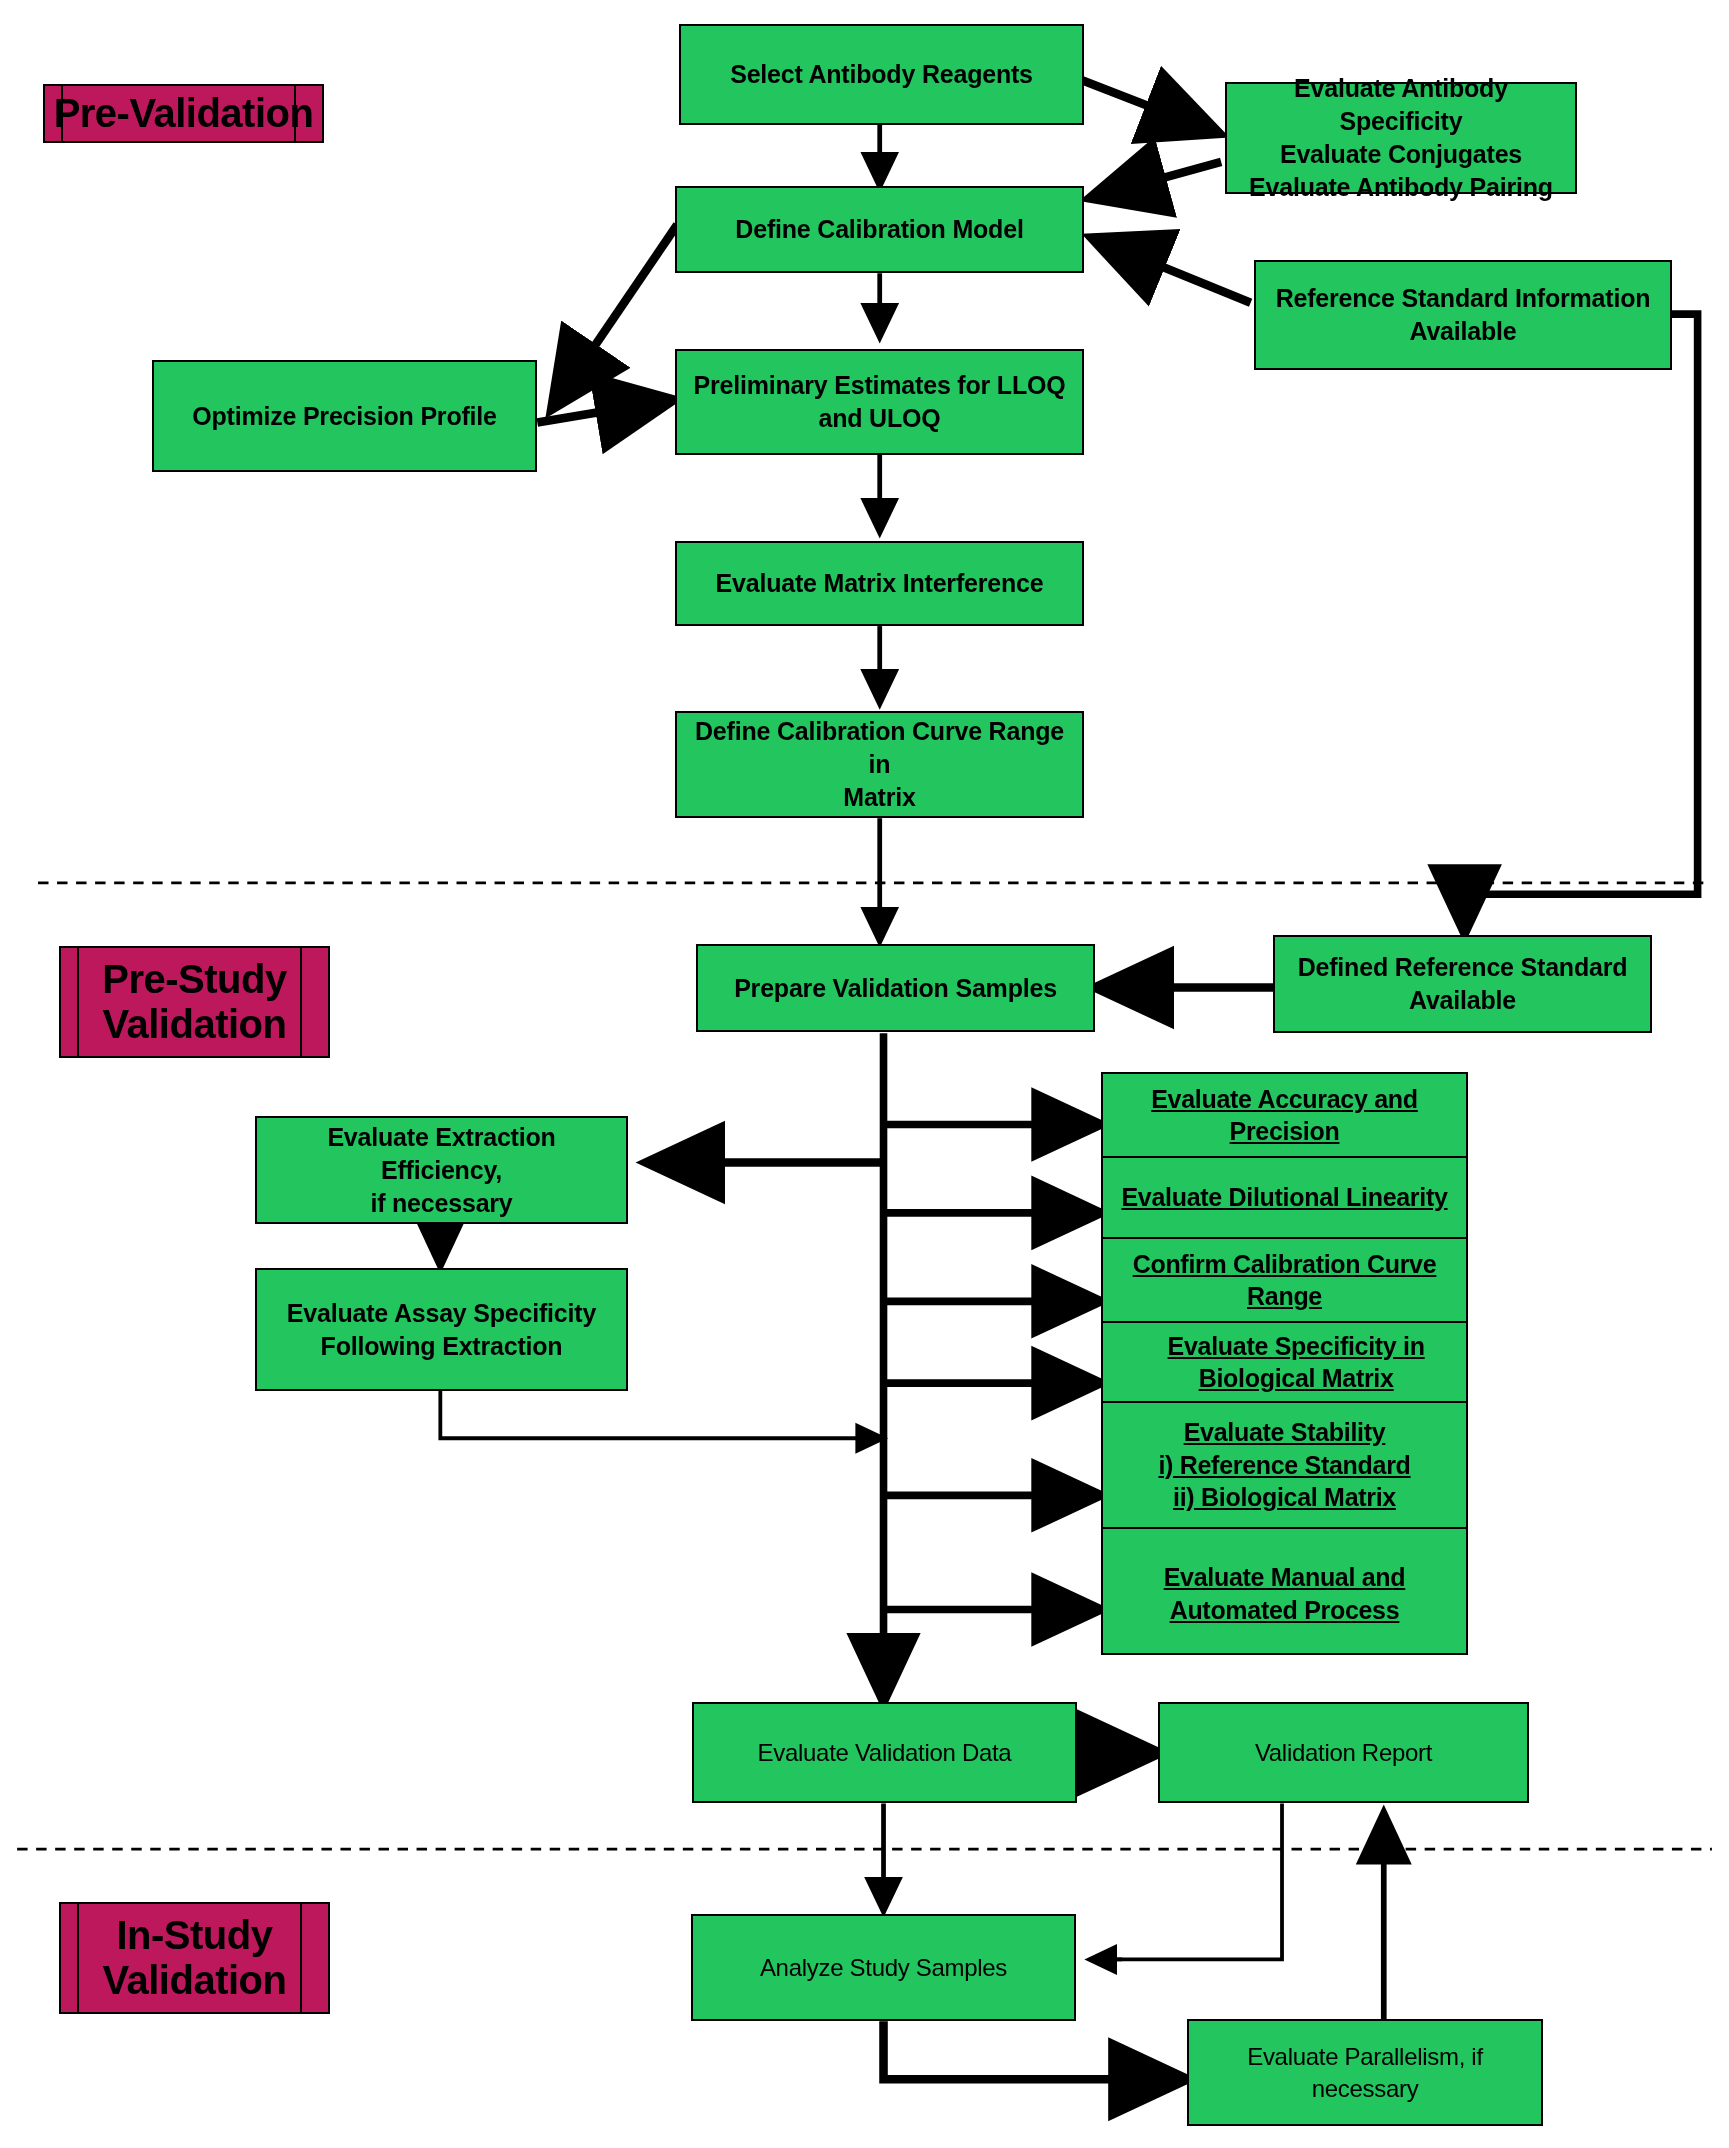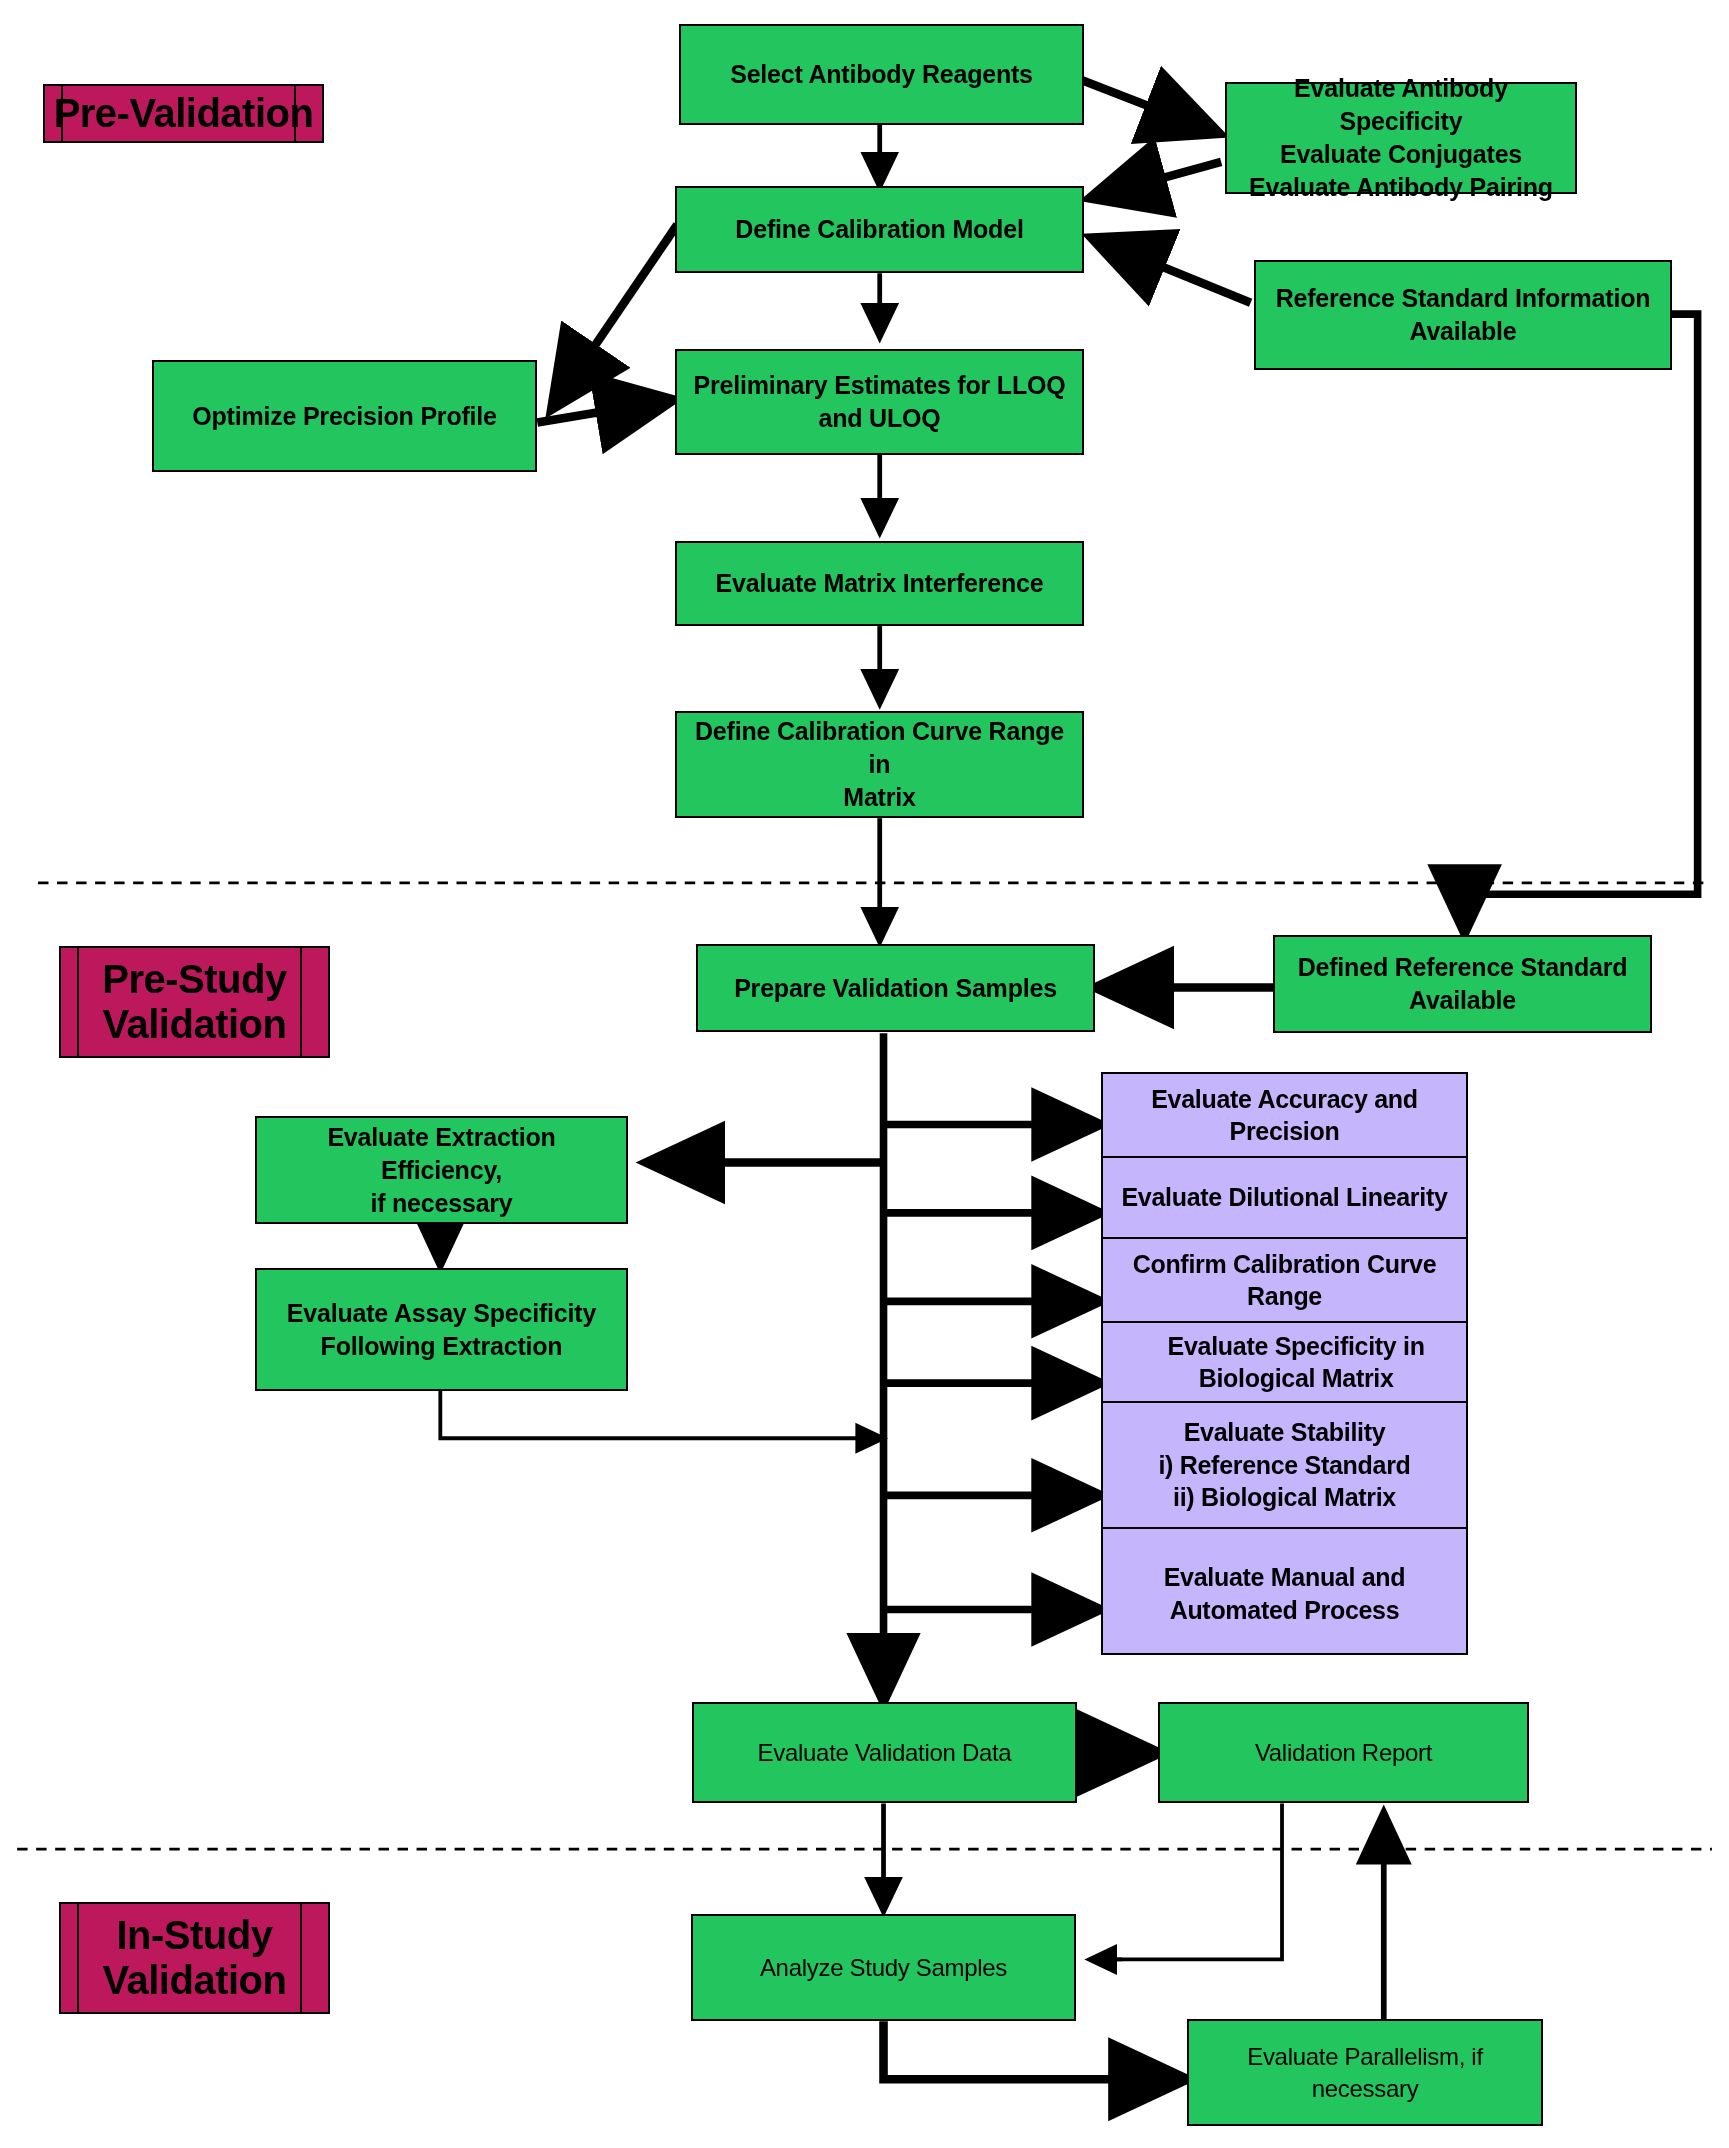--- a/index.html
+++ b/index.html
@@ -20,21 +20,21 @@
     color:#000;
     padding:1.9px 7.6px;
   }
   .node .txt{white-space:pre-line;display:block;width:100%;}
 
   
   .proc{font-size:25px;font-weight:600;letter-spacing:-0.2px;}
   .proc-light{font-size:24px;font-weight:500;letter-spacing:-0.3px;}
 
   
-  .stack{position:absolute;box-sizing:border-box;border:2.9px solid #000;background:#c4b5fd;}
+  .stack{position:absolute;box-sizing:border-box;border:2.9px solid #000;background:#22c55e;text-decoration:underline;}
   .stack .cell{
     box-sizing:border-box;
     border-bottom:2.9px solid #000;
     display:flex;align-items:center;justify-content:center;
     text-align:center;line-height:1.3;
     font-size:25px;font-weight:700;letter-spacing:-0.3px;color:#000;
     padding:1.9px 5.7px;
   }
   .stack .cell:last-child{border-bottom:none;}
   .stack .cell .txt{white-space:pre-line;}

